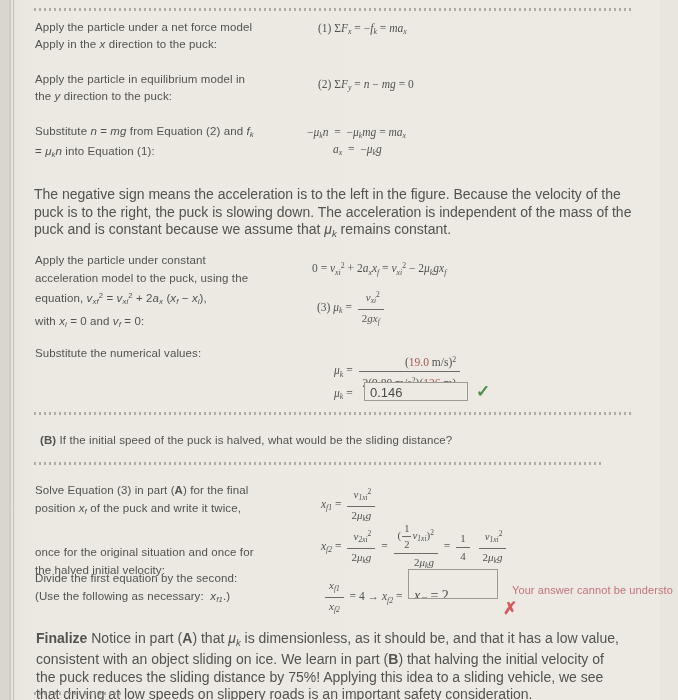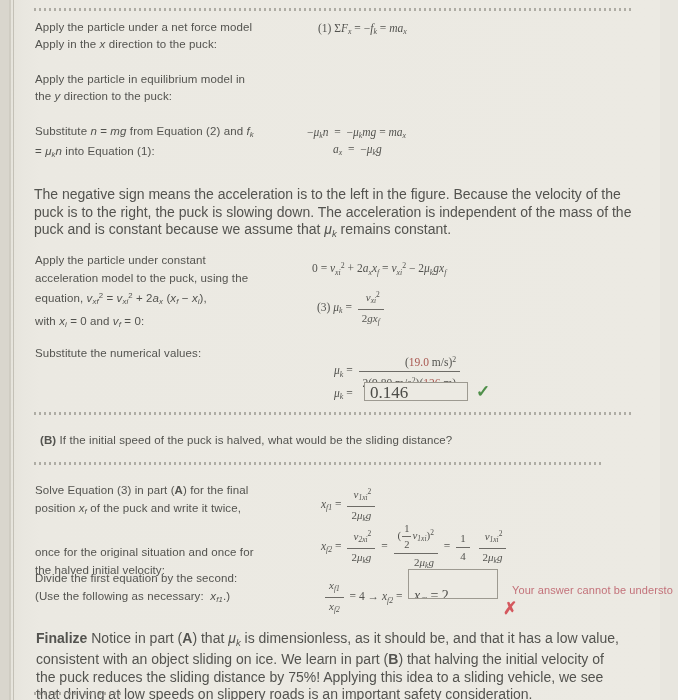--- a/index.html
+++ b/index.html
@@ -104,22 +104,22 @@
     white-space: nowrap;
   }
   .frac.small { font-size: 10.5px; }
 
   
   .ansbox {
     position: absolute;
     box-sizing: border-box;
     border: 1px solid #9d9a91;
     background: #eceae3;
-    font-family: Liberation Serif, serif;
-    font-size: 17px;
+    font-family: Liberation Sans, sans-serif;
+    font-size: 13px;
     color: #4c4c48;
     padding: 2px 5px;
     line-height: 15px;
     white-space: nowrap;
     overflow: hidden;
   }
   .ansbox.math {
     font-family: "Liberation Serif", serif;
     font-size: 14px;
     padding-top: 18px;
@@ -162,20 +162,23 @@
       <span>Apply the particle under a net force model</span><br>
       Apply <span>in the <i class="v">x</i> direction to the puck:</span>
     </div>
     <div class="eq" style="left:318px; top:20px;">
       (1) Σ<i class="it">F</i><sub>x</sub> = −<i class="it">f</i><sub>k</sub> = <i class="it">ma</i><sub>x</sub>
     </div>
 
     <div class="ltext" style="left:35px; top:71px; width:265px;">
       <span>Apply the particle in equilibrium model in</span><br>
       <span>the <i class="v">y</i> direction to the puck:</span>
+    </div>
+    <div class="eq" style="left:318px; top:76px;">
+      (2) Σ<i class="it">F</i><sub>y</sub> = <i class="it">n</i> − <i class="it">mg</i> = 0
     </div>
 
     <div class="ltext" style="left:35px; top:123px; width:275px;">
       <span>Substitute <i class="v">n</i> = <i class="v">mg</i> from Equation (2) and <i class="v">f</i><sub>k</sub></span><br>
       <span>= <i class="v">μ</i><sub>k</sub><i class="v">n</i> into Equation (1):</span>
     </div>
     <div class="eq" style="left:307px; top:124px;">
       −<i class="it">μ</i><sub>k</sub><i class="it">n</i> &nbsp;=&nbsp; −<i class="it">μ</i><sub>k</sub><i class="it">mg</i> = <i class="it">ma</i><sub>x</sub>
     </div>
     <div class="eq" style="left:333px; top:141px;">

